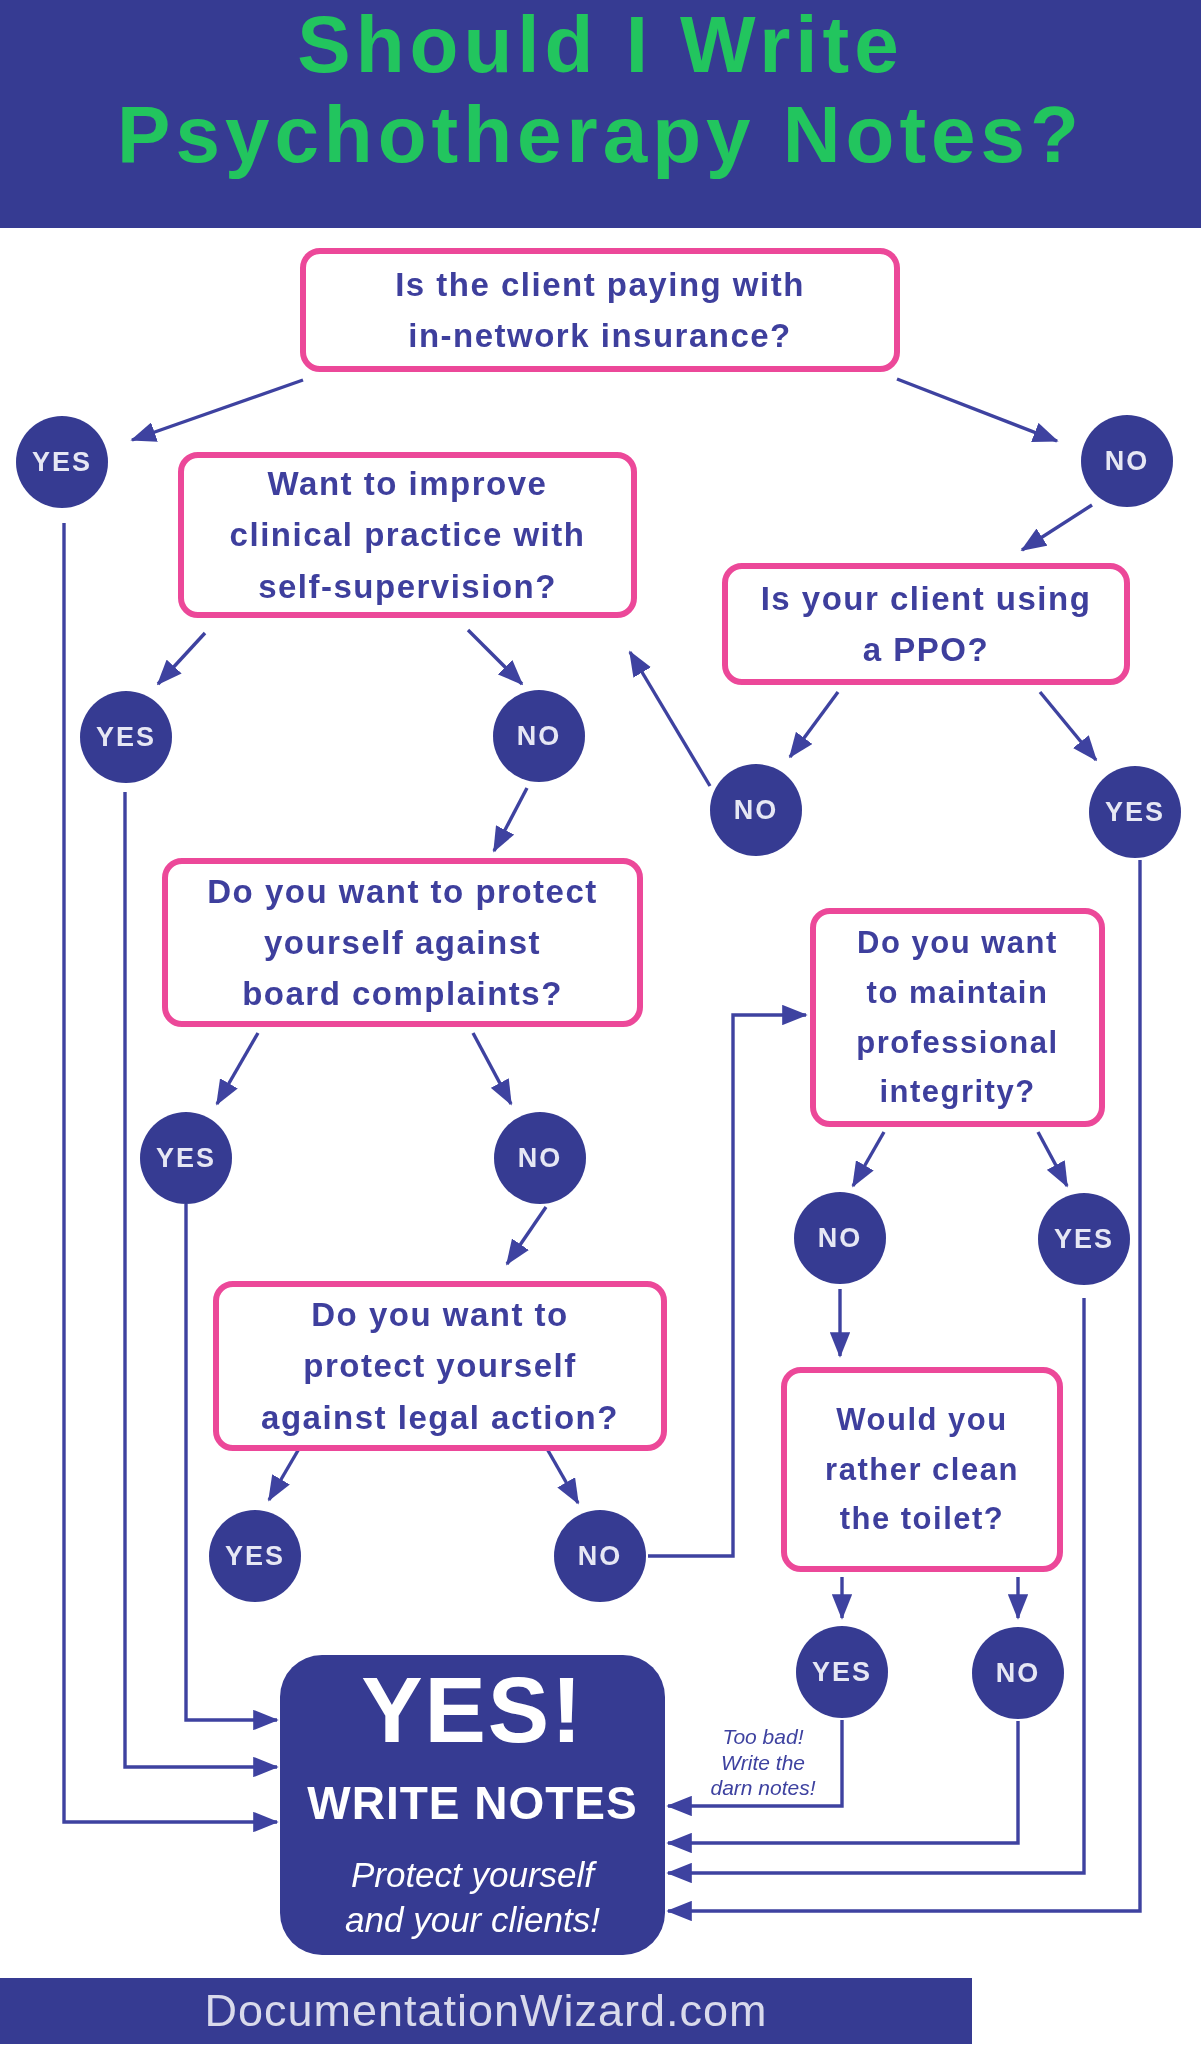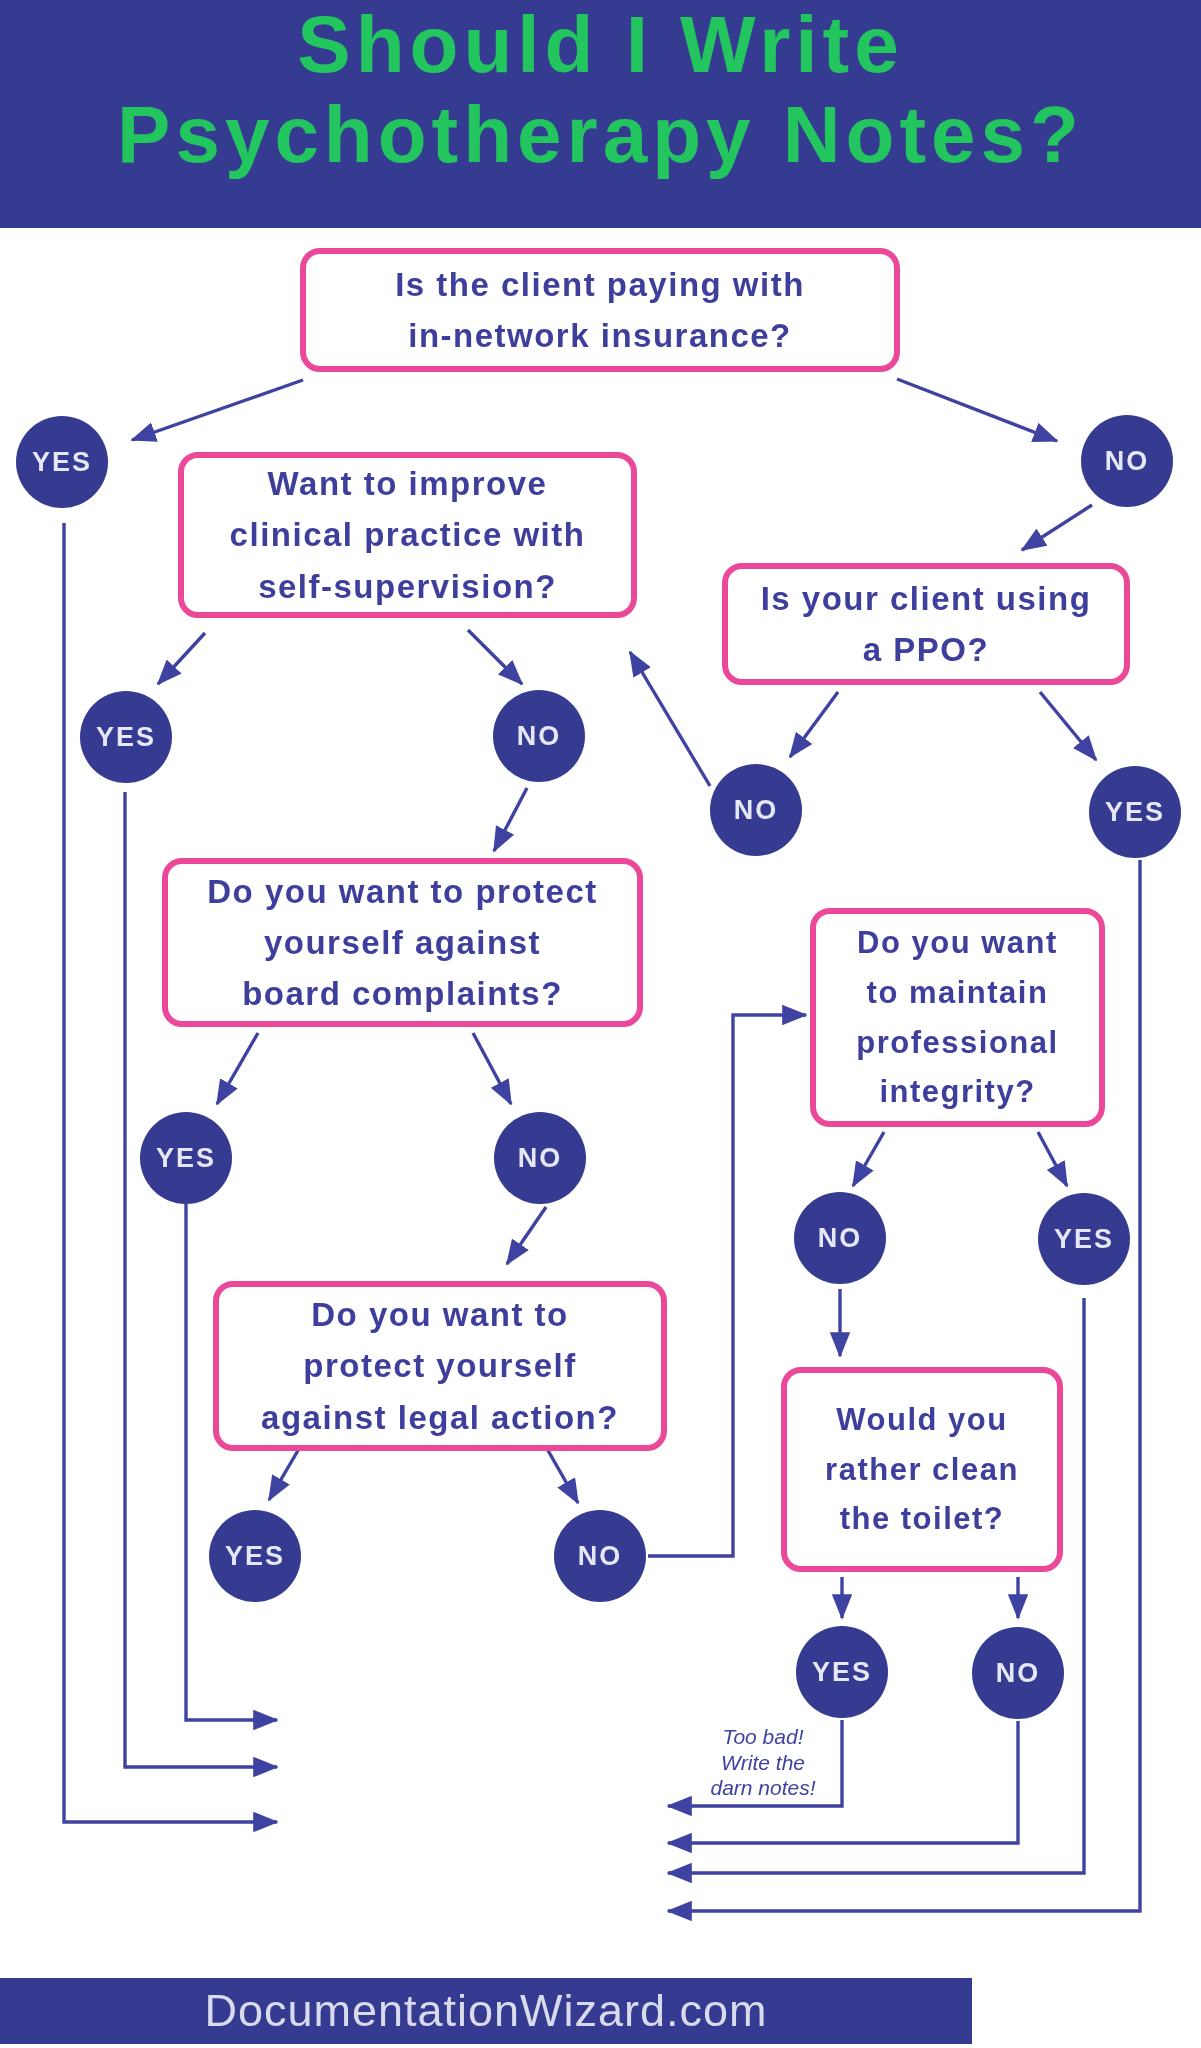--- a/index.html
+++ b/index.html
@@ -131,18 +131,24 @@
   <div class="circle" style="left:1038px;top:1193px;">YES</div>
   <div class="circle" style="left:209px;top:1510px;">YES</div>
   <div class="circle" style="left:554px;top:1510px;">NO</div>
   <div class="circle" style="left:796px;top:1626px;">YES</div>
   <div class="circle" style="left:972px;top:1627px;">NO</div>
 
   <div class="annotation">Too bad!
 Write the
 darn notes!</div>
 
+  <div class="result">
+    <div class="headline">YES!</div>
+    <div class="subhead">WRITE NOTES</div>
+    <div class="note">Protect yourself
+and your clients!</div>
+  </div>
 
   <div class="footer">
     <span>DocumentationWizard.com</span>
   </div>
 
 </div>
 
 </body></html>

